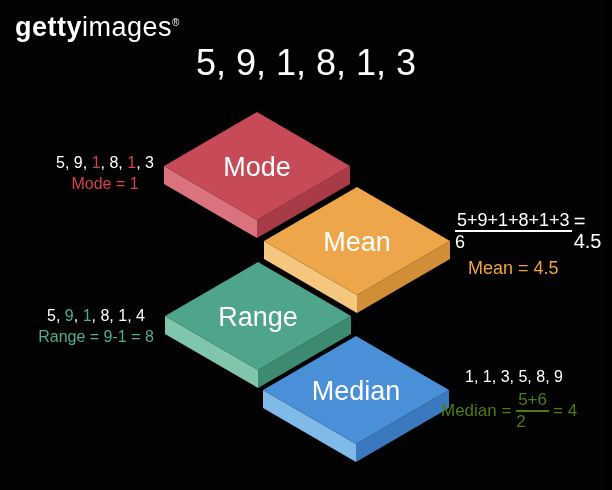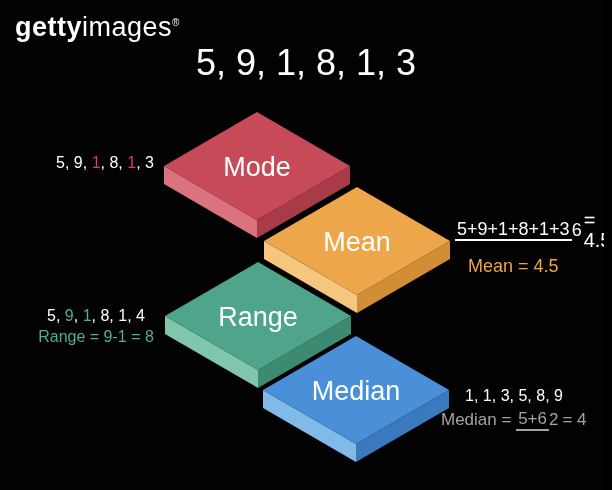--- a/index.html
+++ b/index.html
@@ -18,26 +18,26 @@
            color:#fff; font-size:36px; font-weight:400; }
   
   svg.tiles { position:absolute; left:0; top:0; }
   svg.tiles text { font-family:"Liberation Sans", sans-serif; fill:#ffffff;
                    font-size:27px; text-anchor:middle; }
   
   .ann { position:absolute; text-align:center; font-size:16px; line-height:21px; color:#fff; }
   .ann-mode   { left:20px;  top:152px; width:170px; }
   .ann-range  { left:16px;  top:305px; width:160px; }
   .ann-mean   { left:455px; top:210px; width:160px; text-align:left; }
-  .ann-median { left:438px; top:385px; width:170px; text-align:left; }
+  .ann-median { left:438px; top:366px; width:170px; text-align:left; }
   .hl-red    { color:#d6404f; }
   .hl-teal   { color:#4fae93; }
   .hl-orange { color:#eea43f; }
-  .hl-blue   { color:#a3a3a3; }
-  .frac { display:inline-flex; flex-direction:row; align-items:center;
+  .hl-blue   { color:#4d7c0f; }
+  .frac { display:inline-flex; flex-direction:column; align-items:flex-start;
           vertical-align:middle; line-height:20px; }
   .frac .num { border-bottom:2px solid currentColor; padding:0 2px; }
   .frac-row { display:flex; align-items:center; font-size:18px; line-height:20px; }
   .frac-row .eq { font-size:20px; margin-left:2px; }
   .ann-mean .result { margin-top:6px; padding-left:13px; font-size:18px; }
   .ann-median .sorted { text-align:center; padding-right:18px; }
   .ann-median .frac-row { font-size:17px; margin-top:3px; padding-left:3px; }
   .ann-median .frac-row .eq { font-size:17px; margin-left:4px; }
 </style>
 </head>
@@ -77,20 +77,21 @@
     <g>
       <polygon points="164,166 257,220 257,238 164,184" fill="#db737f"></polygon>
       <polygon points="257,220 350,166 350,184 257,238" fill="#a93a47"></polygon>
       <polygon points="257,112 350,166 257,220 164,166" fill="#c64a57"></polygon>
       <text x="257" y="176">Mode</text>
     </g>
   </svg>
 
   <div class="ann ann-mode">
     <div><span>5, 9, </span><span class="hl-red">1</span><span>, 8, </span><span class="hl-red">1</span><span>, 3</span></div>
+    <div class="hl-red">Mode = 1</div>
   </div>
 
   <div class="ann ann-range">
     <div><span>5, </span><span class="hl-teal">9</span><span>, </span><span class="hl-teal">1</span><span>, 8, 1, 4</span></div>
     <div class="hl-teal">Range = 9-1 = 8</div>
   </div>
 
   <div class="ann ann-mean">
     <div class="frac-row">
       <span class="frac">

